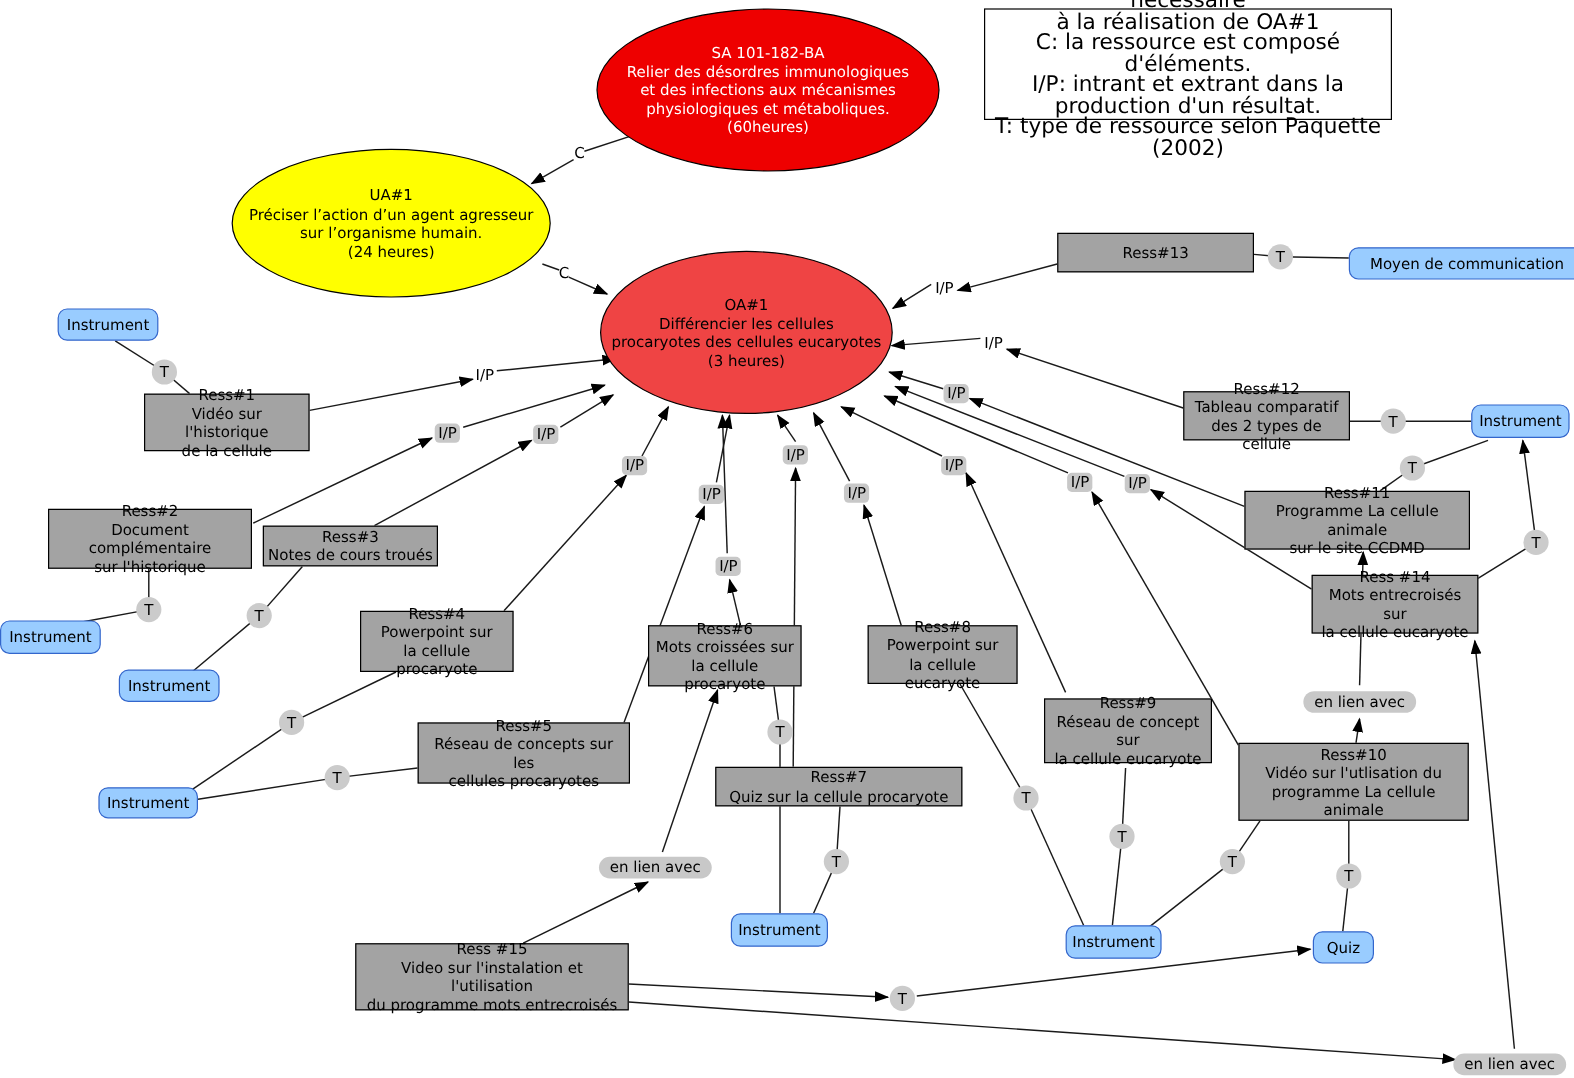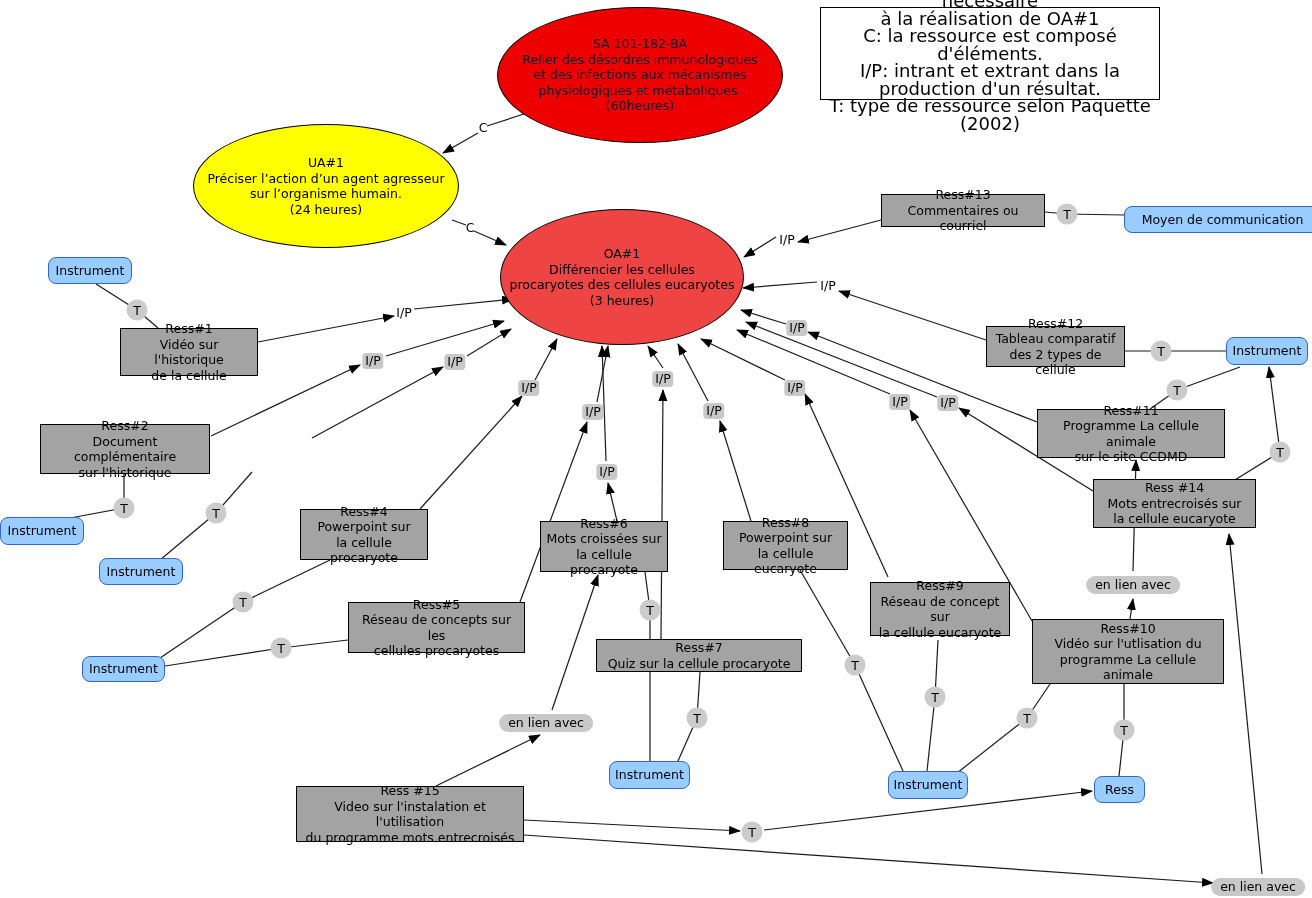--- a/index.html
+++ b/index.html
@@ -4,21 +4,21 @@
 <style>
   html,body{margin:0;padding:0;background:#fff;}
   #stage{position:relative;width:1312px;height:898px;overflow:hidden;
          font-family:"DejaVu Sans","Liberation Sans",sans-serif;color:#000;}
   #edges{position:absolute;left:0;top:0;z-index:0;}
   #edges line{stroke:#1a1a1a;stroke-width:1.2;}
   .node{position:absolute;z-index:1;display:flex;flex-direction:column;
         align-items:center;justify-content:center;text-align:center;
         font-size:12.5px;line-height:15.5px;box-sizing:border-box;}
   .ellipse{border-radius:50%;border:1.6px solid #000;}
-  .sa{background:#ee0000;color:#0f172a;}
+  .sa{background:#ee0000;color:#ffffff;}
   .ua{background:#ffff00;}
   .oa{background:#ef4444;}
   .box{background:#a3a3a3;border:1px solid #000;padding:1px 3px;}
   .type{background:#99ccff;border:1.6px solid #3366cc;border-radius:8px;padding:2px 8px;}
   .legend{background:#fff;border:1px solid #000;font-size:18px;line-height:17.5px;}
   .chip{position:absolute;z-index:2;transform:translate(-50%,-50%);
         font-size:12.5px;line-height:14px;white-space:nowrap;}
   .ip{background:#c8c8c8;border-radius:4px;padding:1px 3px;text-align:right;}
   .ip.plain{background:transparent;padding:0;}
   .tc{width:21px;height:21px;border-radius:50%;background:#cbcbcb;
@@ -120,20 +120,24 @@
   <div class="node ellipse oa" style="left:500px;top:209px;width:244px;height:136px">OA#1<br>Différencier les cellules<br>procaryotes des cellules eucaryotes<br>(3 heures)</div>
 
   <div class="node box" style="left:120px;top:328px;width:138px;height:48px">
     <div>Ress#1</div>
     <div>Vidéo sur l'historique<br>de la cellule</div>
   </div>
   <div class="node box" style="left:40px;top:424px;width:170px;height:50px">
     <div>Ress#2</div>
     <div>Document complémentaire<br>sur l'historique</div>
   </div>
+  <div class="node box" style="left:219px;top:438px;width:146px;height:34px">
+    <div>Ress#3</div>
+    <div>Notes de cours troués</div>
+  </div>
   <div class="node box" style="left:300px;top:509px;width:128px;height:51px">
     <div>Ress#4</div>
     <div>Powerpoint sur<br>la cellule procaryote</div>
   </div>
   <div class="node box" style="left:348px;top:602px;width:177px;height:51px">
     <div>Ress#5</div>
     <div>Réseau de concepts sur les<br>cellules procaryotes</div>
   </div>
   <div class="node box" style="left:540px;top:521px;width:128px;height:51px">
     <div>Ress#6</div>
@@ -158,39 +162,38 @@
   <div class="node box" style="left:1037px;top:409px;width:188px;height:49px">
     <div>Ress#11</div>
     <div>Programme La cellule animale<br>sur le site CCDMD</div>
   </div>
   <div class="node box" style="left:986px;top:326px;width:139px;height:41px">
     <div>Ress#12</div>
     <div>Tableau comparatif<br>des 2 types de cellule</div>
   </div>
   <div class="node box" style="left:881px;top:194px;width:164px;height:33px">
     <div>Ress#13</div>
-    <div>Commentaires ou courriel</div>
-  </div>
-  <div class="node box" style="left:1093px;top:479px;width:163px;height:49px">
+  </div>
+  <div class="node box" style="left:1093px;top:479px;width:139px;height:49px">
     <div>Ress #14</div>
     <div>Mots entrecroisés sur<br>la cellule eucaryote</div>
   </div>
   <div class="node box" style="left:296px;top:786px;width:228px;height:56px">
     <div>Ress #15</div>
     <div>Video sur l'instalation et l'utilisation<br>du programme mots entrecroisés</div>
   </div>
 
   <div class="node type" style="left:48px;top:257px;width:84px;height:27px">Instrument</div>
   <div class="node type" style="left:0px;top:517px;width:84px;height:28px">Instrument</div>
   <div class="node type" style="left:99px;top:558px;width:84px;height:27px">Instrument</div>
   <div class="node type" style="left:82px;top:656px;width:83px;height:26px">Instrument</div>
   <div class="node type" style="left:609px;top:761px;width:81px;height:28px">Instrument</div>
   <div class="node type" style="left:888px;top:771px;width:80px;height:28px">Instrument</div>
   <div class="node type" style="left:1226px;top:337px;width:82px;height:28px">Instrument</div>
-  <div class="node type" style="left:1094px;top:776px;width:51px;height:27px">Ress</div>
+  <div class="node type" style="left:1094px;top:776px;width:51px;height:27px">Quiz</div>
   <div class="node type" style="left:1124px;top:206px;width:197px;height:27px">Moyen de communication</div>
 
   <div class="chip cc" style="left:483px;top:128px">C</div>
   <div class="chip cc" style="left:470px;top:228px">C</div>
 
   <div class="chip ip plain" style="left:404px;top:313px">I/P</div>
   <div class="chip ip" style="left:373px;top:361px">I/P</div>
   <div class="chip ip" style="left:455px;top:362px">I/P</div>
   <div class="chip ip" style="left:529px;top:388px">I/P</div>
   <div class="chip ip" style="left:593px;top:412px">I/P</div>

